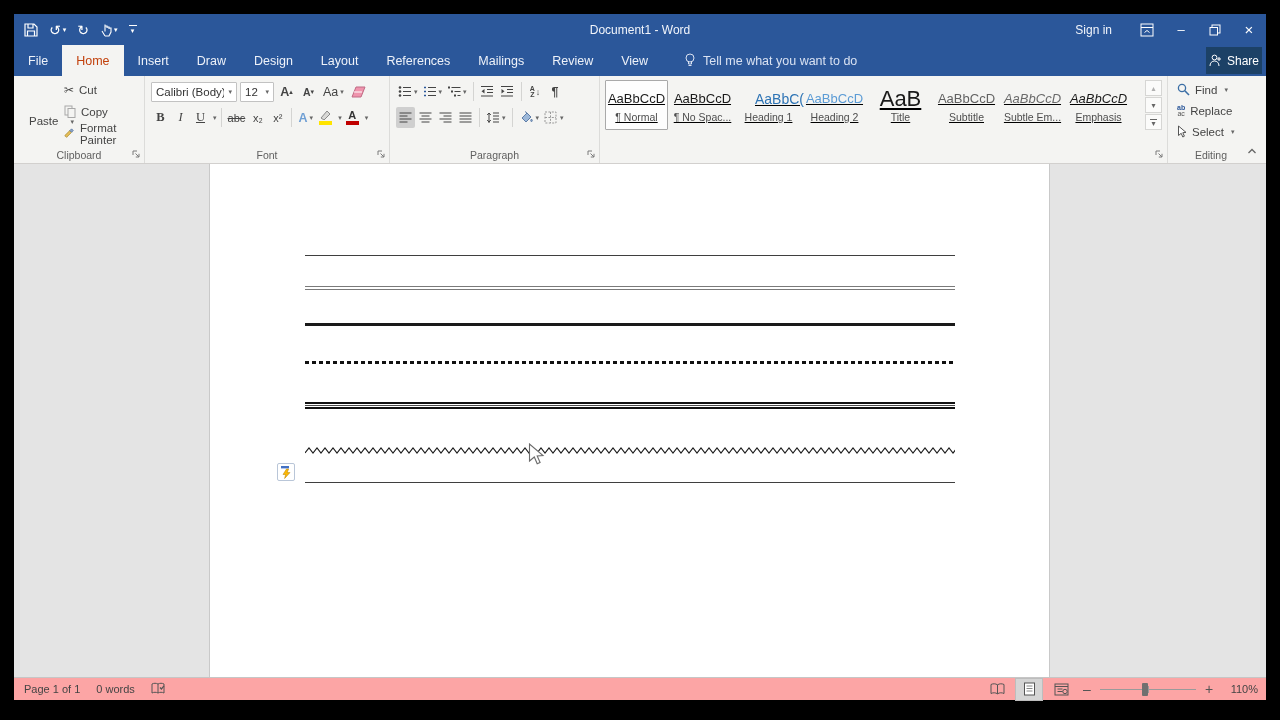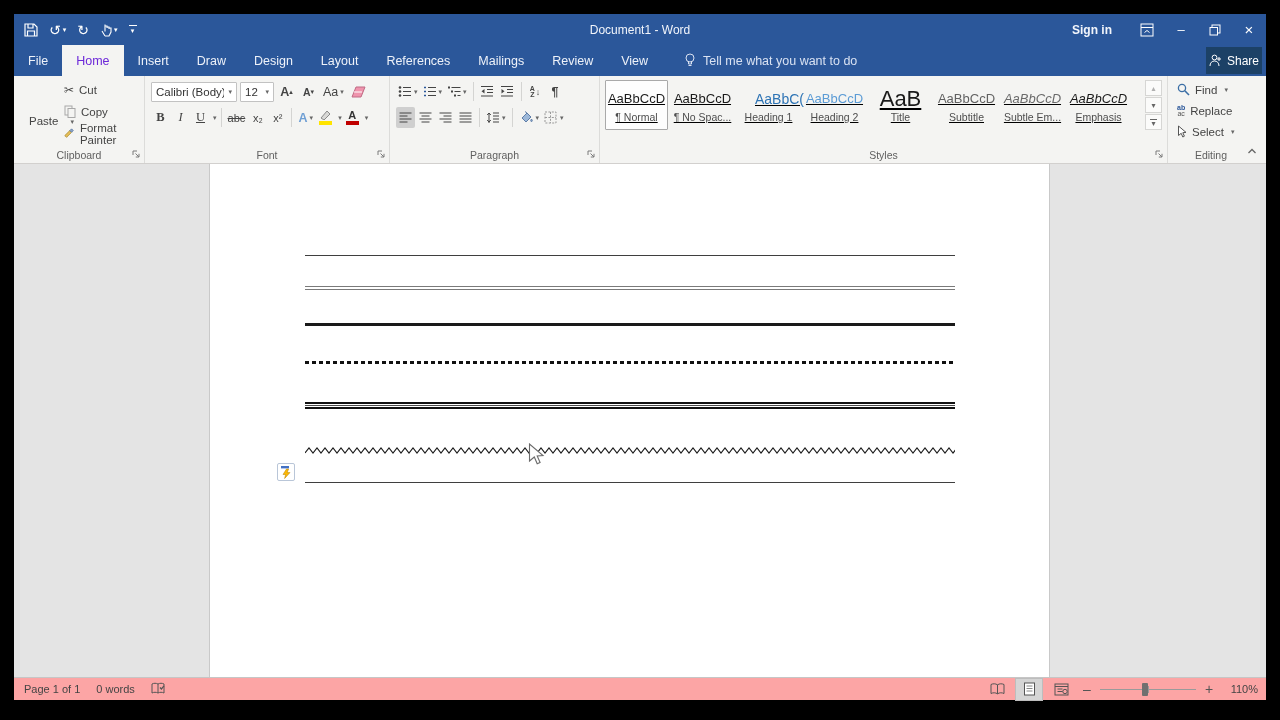--- a/index.html
+++ b/index.html
@@ -10,27 +10,27 @@
 
   
   .titlebar{position:absolute;left:0;top:0;width:100%;height:31px;background:#2b579a;color:#fff;
             display:flex;align-items:center;}
   .qat{display:flex;align-items:center;gap:11px;padding-left:10px;z-index:2;}
   .qat .qbtn{display:flex;align-items:center;color:#fff;font-size:14px;line-height:1;cursor:default;}
   .qat svg{display:block;}
   .dd{font-size:7px;line-height:1;margin-left:2px;color:inherit;}
   .win-title{position:absolute;left:0;right:0;text-align:center;font-size:12px;color:#f2f5fb;}
   .tb-right{margin-left:auto;display:flex;align-items:center;z-index:2;height:100%;}
-  .signin{font-size:12px;color:#f2f5fb;padding:16px 18px;height:100%;display:flex;align-items:center;font-weight:bold;}
+  .signin{font-size:12px;color:#f2f5fb;padding:16px 18px;height:100%;display:flex;align-items:center;}
   .winbtn{width:34px;height:100%;display:flex;align-items:center;justify-content:center;color:#fff;font-size:13px;}
 
   
   .tabrow{position:absolute;left:0;top:31px;width:100%;height:31px;background:#2b579a;display:flex;align-items:stretch;}
   .tab{display:flex;align-items:center;padding:0 14px;font-size:12.5px;color:#eef2f9;}
-  .tab.active{background:#f4f4f2;color:#6d28d9;}
+  .tab.active{background:#f4f4f2;color:#c2410c;}
   .tellme{display:flex;align-items:center;margin-left:22px;color:#d9e2f2;font-size:12.5px;gap:7px;}
   .share-btn{position:absolute;right:4px;top:2px;bottom:2px;width:56px;background:#1c4166;color:#fff;
              display:flex;align-items:center;justify-content:center;gap:5px;font-size:12px;}
 
   
   .ribbon{position:absolute;left:0;top:62px;width:100%;height:88px;background:#f4f4f2;border-bottom:1px solid #d2d0ce;}
   .grp{position:absolute;top:0;height:87px;border-right:1px solid #dcdcda;}
   .grp-label{position:absolute;bottom:2px;left:0;right:0;text-align:center;font-size:10.5px;color:#5f5f5f;}
   .launcher{position:absolute;right:3px;bottom:4px;width:11px;height:11px;display:flex;align-items:center;justify-content:center;}
   .rrow{position:absolute;display:flex;align-items:center;}
@@ -433,21 +433,20 @@
         </div>
       </div>
       <div class="gal-strip">
         <span class="gb" style="color:#b0b0b0;">▴</span>
         <span class="gb">▾</span>
         <span class="gb" style="flex-direction:column;line-height:3px;">
           <span style="display:block;width:7px;height:1px;background:#666;margin-bottom:2px;"></span>
           <span>▾</span>
         </span>
       </div>
-      <div class="grp-label">Styles</div>
       <div class="launcher">
         <svg width="10" height="10" viewBox="0 0 10 10">
               <path d="M2 2 h4 M2 2 v4 M4.5 4.5 L8 8 M8 4.8 v3.2 h-3.2" fill="none" stroke="#7a7a7a"></path>
             </svg>
       </div>
     </div>
 
     <div class="grp" style="left:1154px;width:86px;border-right:none;">
       <div class="edit-col">
         <span class="smallbtn">

